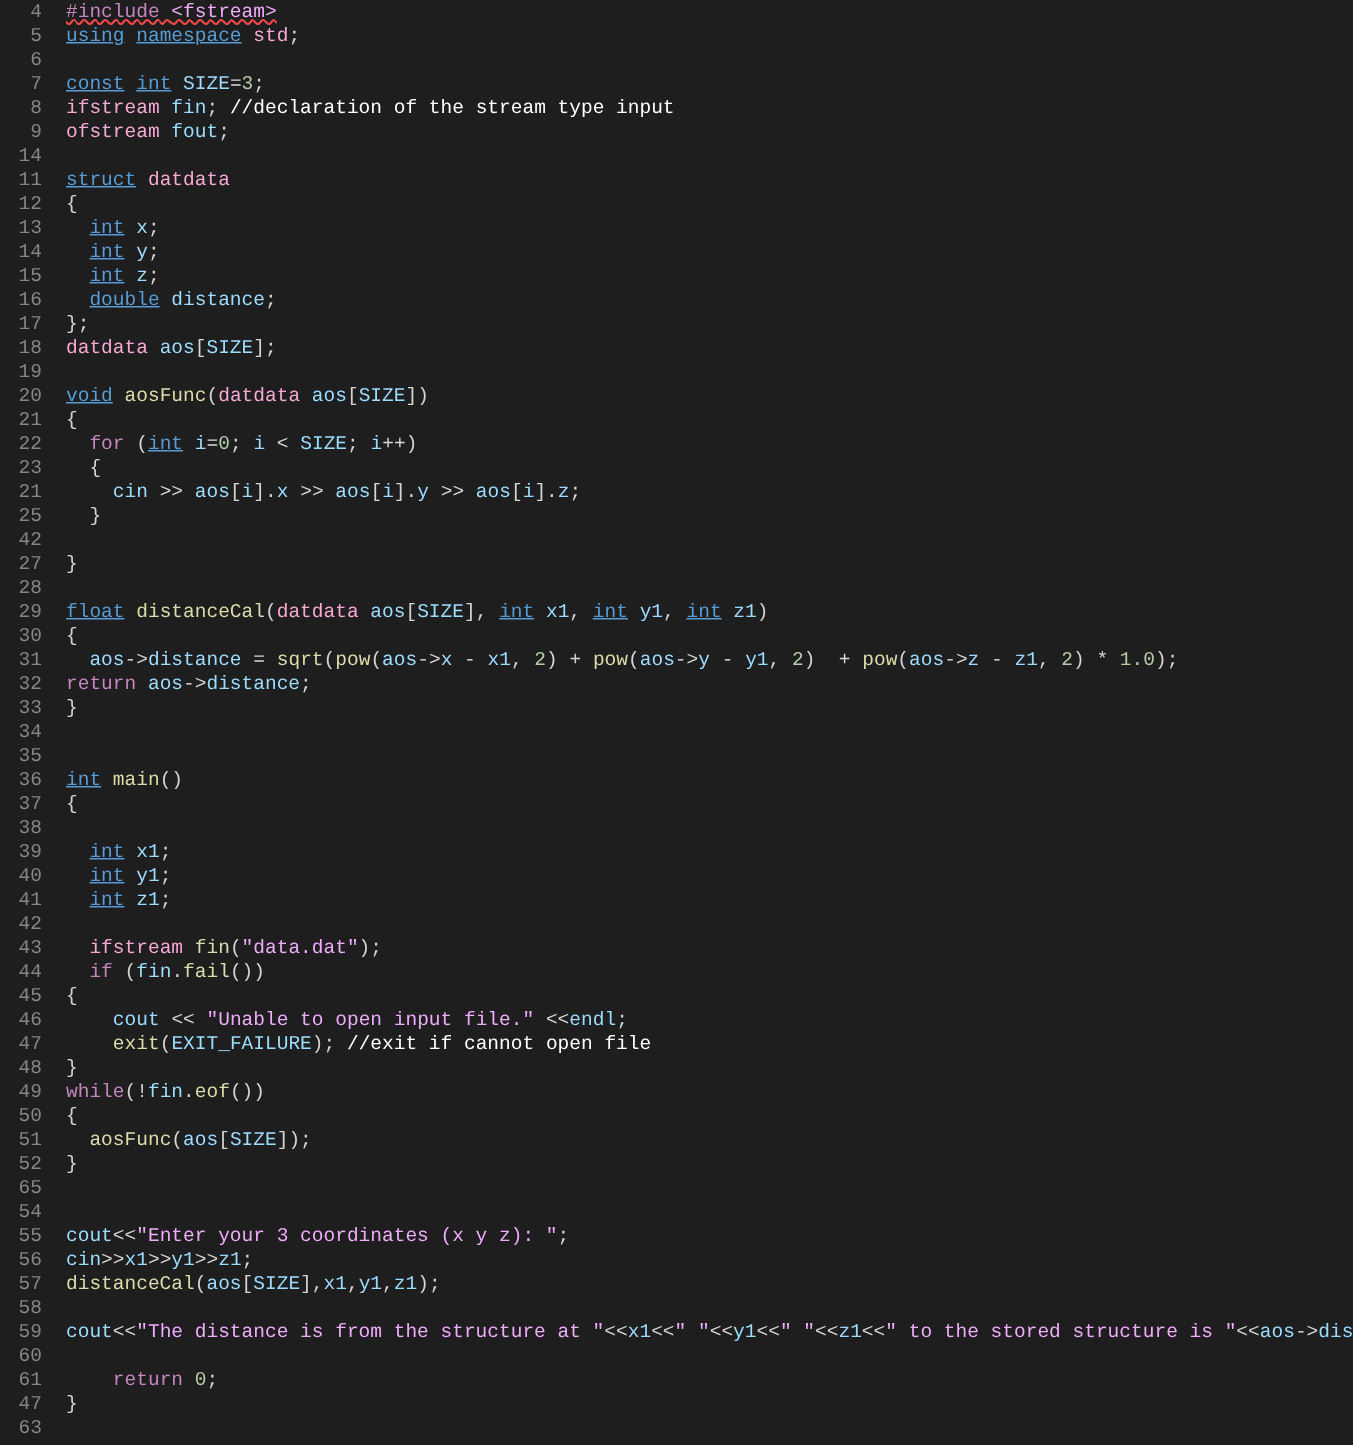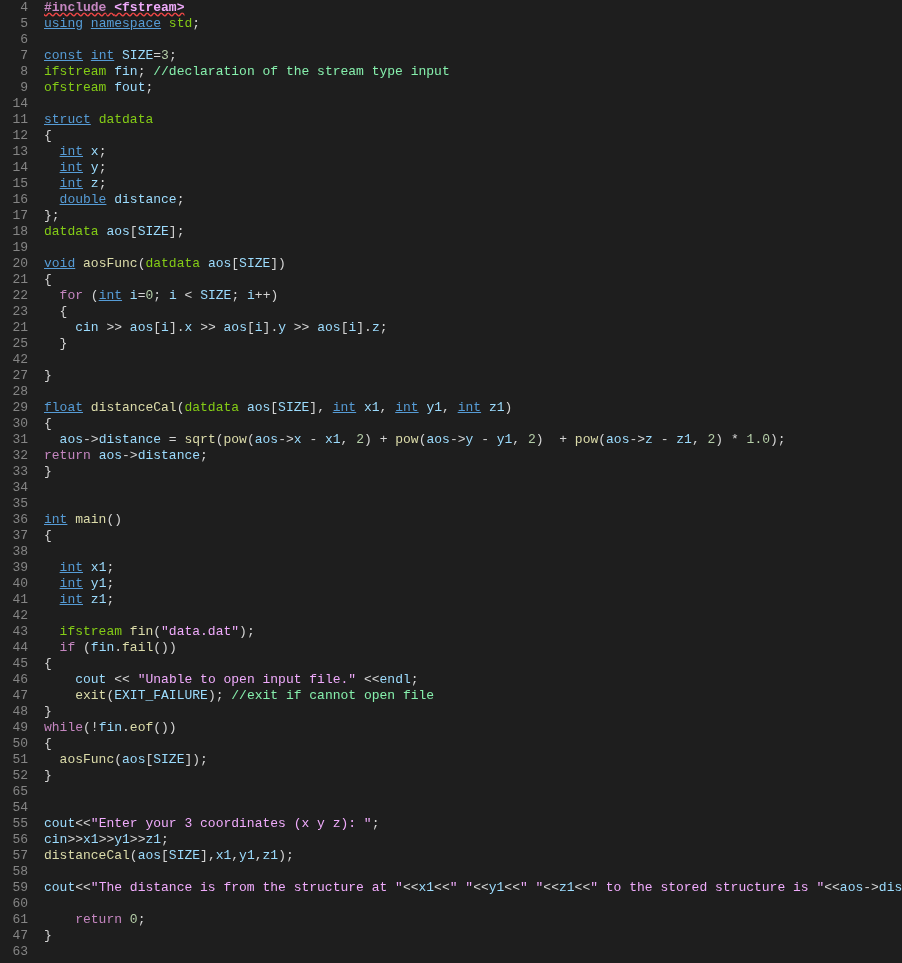--- a/index.html
+++ b/index.html
@@ -27,31 +27,30 @@
   }
   .gutter .ln { height: 16px; }
   .code {
     flex: 1;
     white-space: pre;
     padding-left: 6px;
   }
   .code .line { height: 16px; }
   .kw { color: #569cd6; text-decoration: underline; }
   .kw2 { color: #c586c0; }
-  .type { color: #84cc16; }
+  .type { color: #f9a8d4; }
   .fn { color: #dcdcaa; }
   .num { color: #b5cea8; }
   .str { color: #f0abfc; }
-  .cmt { color: #86efac; }
+  .cmt { color: #ffffff; }
   .var { color: #9cdcfe; }
   .pun { color: #d4d4d4; }
   .sq1 {
     text-decoration: underline wavy #f44747;
     text-decoration-skip-ink: none;
-    font-weight: bold;
   }
 </style>
 </head>
 <body>
 
 <div class="editor">
   <div class="gutter">
       <div class="ln">4</div>
       <div class="ln">5</div>
       <div class="ln">6</div>

